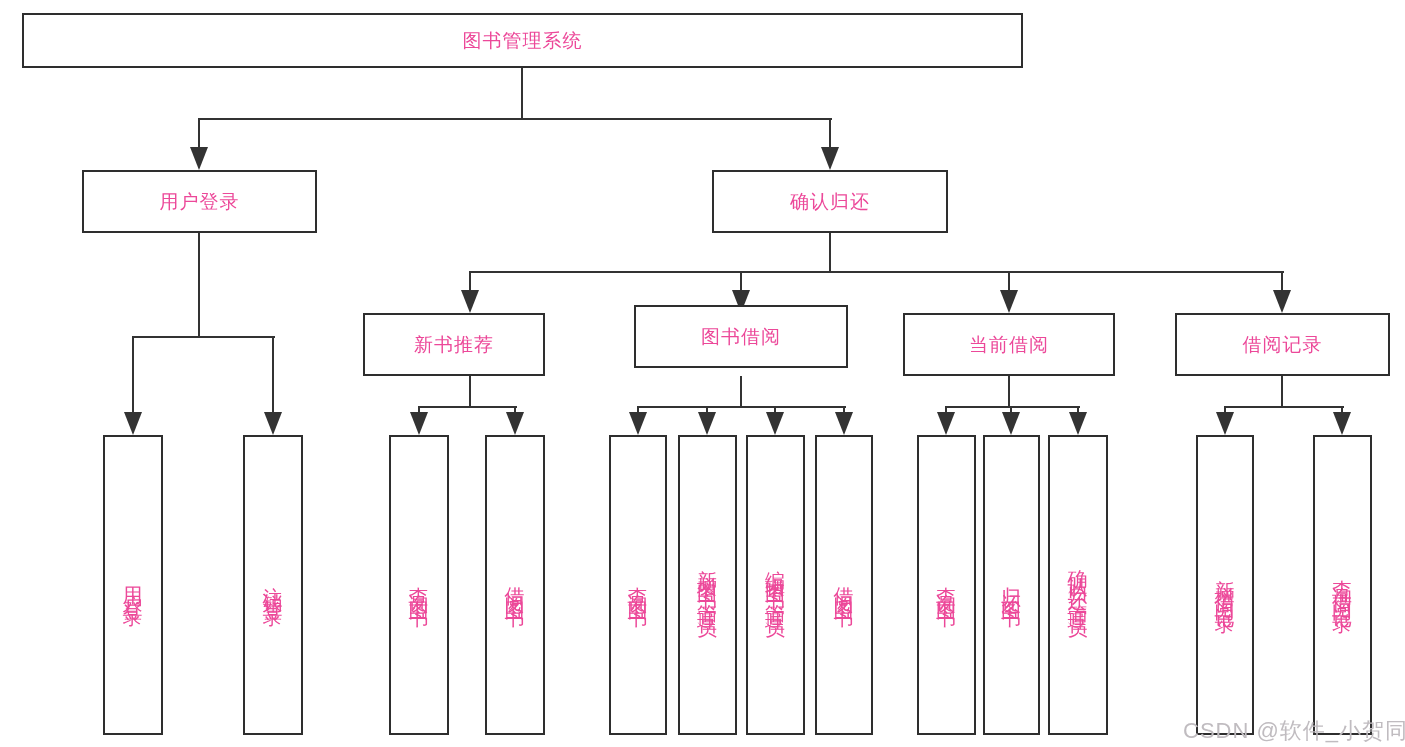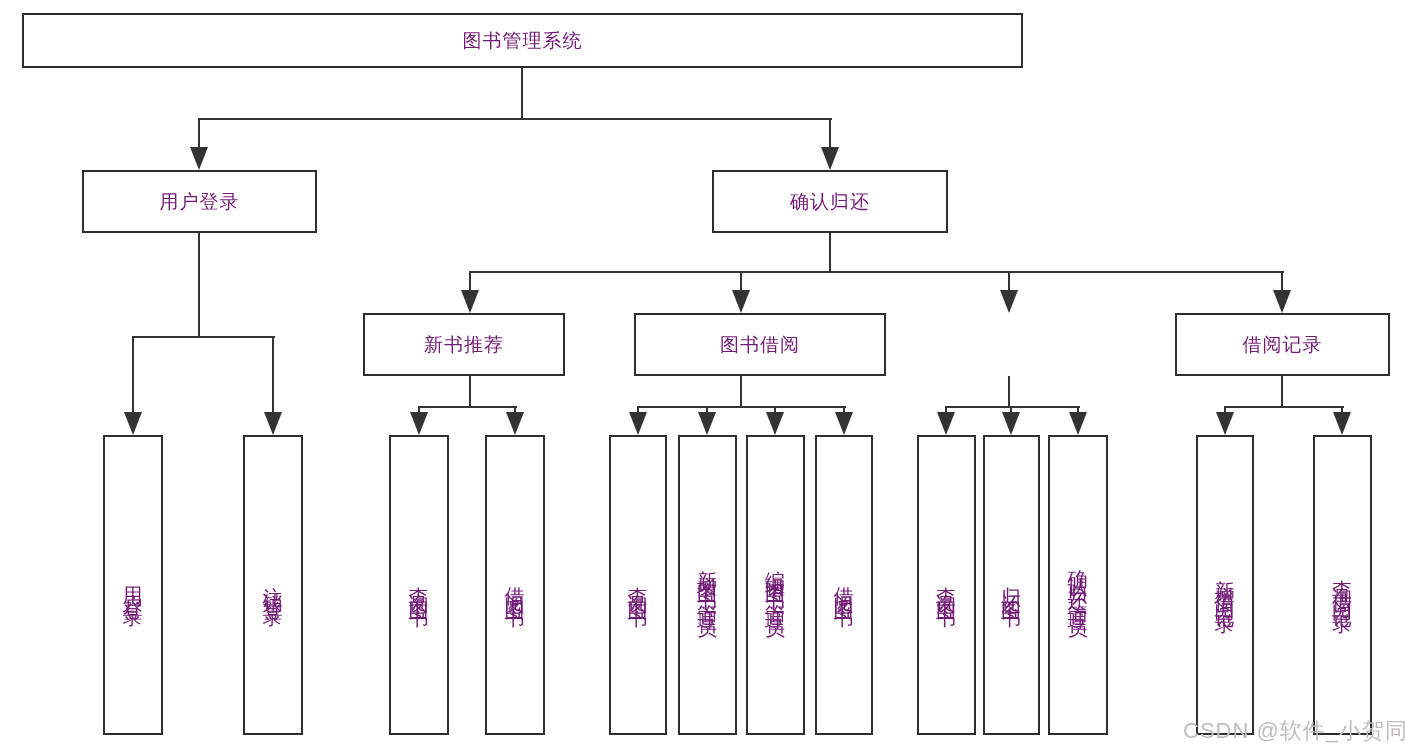--- a/index.html
+++ b/index.html
@@ -19,21 +19,21 @@
     position: absolute;
     background: #ffffff;
     border: 2px solid #2e2e2e;
     box-sizing: border-box;
     display: flex;
     align-items: center;
     justify-content: center;
     z-index: 2;
   }
   .node .lbl {
-    color: #701a75;
+    color: #ec4899;
     font-size: 19px;
     letter-spacing: 1px;
     white-space: nowrap;
   }
   .node.leaf .lbl {
     writing-mode: vertical-rl;
     text-orientation: mixed;
     font-size: 20px;
     letter-spacing: 7px;
     line-height: 1.1;
@@ -87,25 +87,28 @@
     <span class="lbl">图书管理系统</span>
   </div>
 
   <div class="node" style="left:82px;top:170px;width:235px;height:63px;">
     <span class="lbl">用户登录</span>
   </div>
   <div class="node" style="left:712px;top:170px;width:236px;height:63px;">
     <span class="lbl">确认归还</span>
   </div>
 
-  <div class="node" style="left:363px;top:313px;width:202px;height:63px;">
+  <div class="node" style="left:363px;top:313px;width:182px;height:63px;">
     <span class="lbl">新书推荐</span>
   </div>
-  <div class="node" style="left:634px;top:313px;width:252px;height:63px;">
+  <div class="node" style="left:634px;top:305px;width:214px;height:63px;">
     <span class="lbl">图书借阅</span>
+  </div>
+  <div class="node" style="left:903px;top:313px;width:212px;height:63px;">
+    <span class="lbl">当前借阅</span>
   </div>
   <div class="node" style="left:1175px;top:313px;width:215px;height:63px;text-align:right;">
     <span class="lbl">借阅记录</span>
   </div>
 
   <div class="node leaf" style="left:103px;top:435px;width:60px;height:300px;">
     <span class="lbl">用户登录</span>
   </div>
   <div class="node leaf" style="left:243px;top:435px;width:60px;height:300px;">
     <span class="lbl">注销登录</span>

